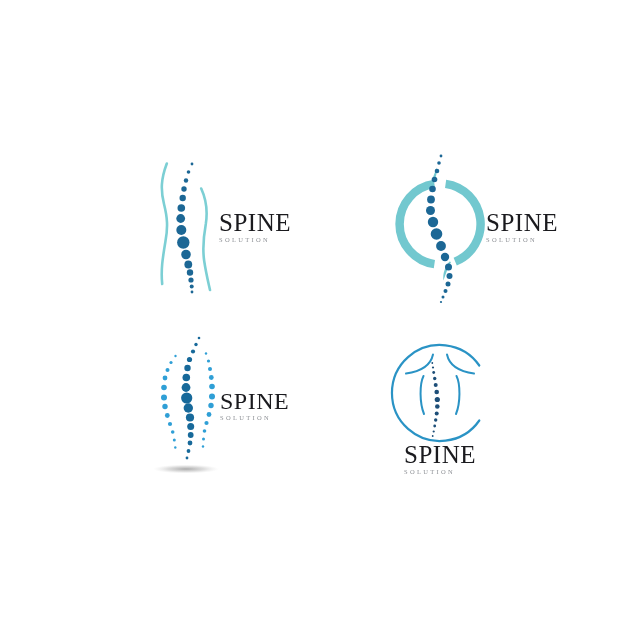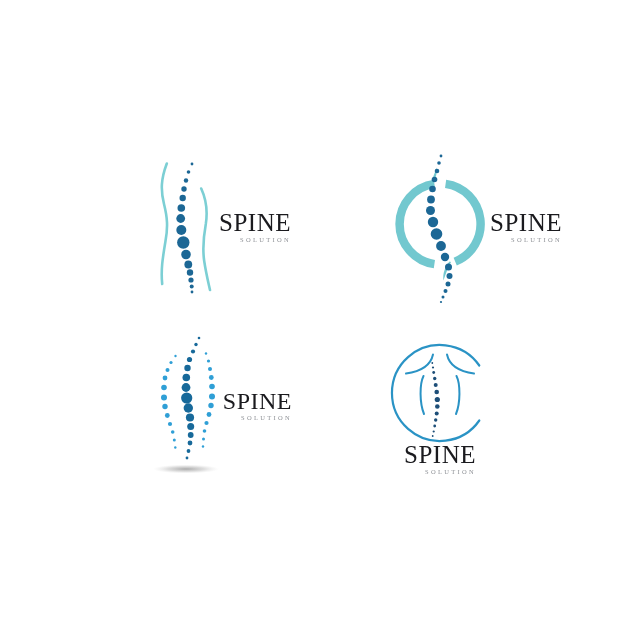--- a/index.html
+++ b/index.html
@@ -4,21 +4,21 @@
 <style>
   html,body{margin:0;padding:0;}
   body{
     width:626px;height:626px;position:relative;overflow:hidden;
     background:var(--canvas-white,#ffffff);
     font-family:"Liberation Serif", serif;
   }
   .artboard{position:absolute;left:0;top:0;width:626px;height:626px;}
   svg.logo-art{position:absolute;left:0;top:0;width:626px;height:626px;display:block;}
 
-  .logo-text{position:absolute;text-align:right;}
+  .logo-text{position:absolute;text-align:left;}
   .logo-text .name{
     font-family:"Liberation Serif", serif;
     color:var(--wordmark-dark,#1a1a1e);
     font-weight:400;
     letter-spacing:0.5px;
     line-height:1;
     white-space:nowrap;
   }
   .logo-text .tagline{
     font-family:"Liberation Serif", serif;

